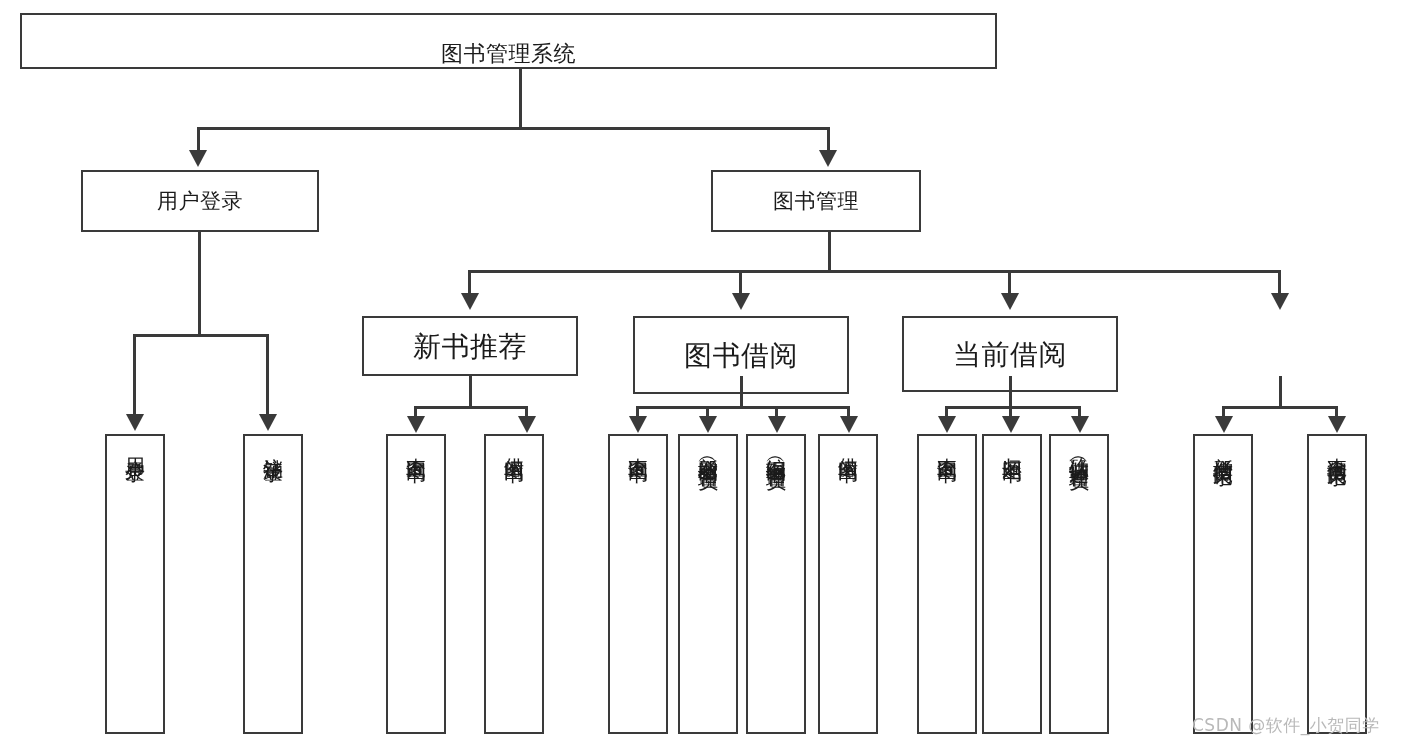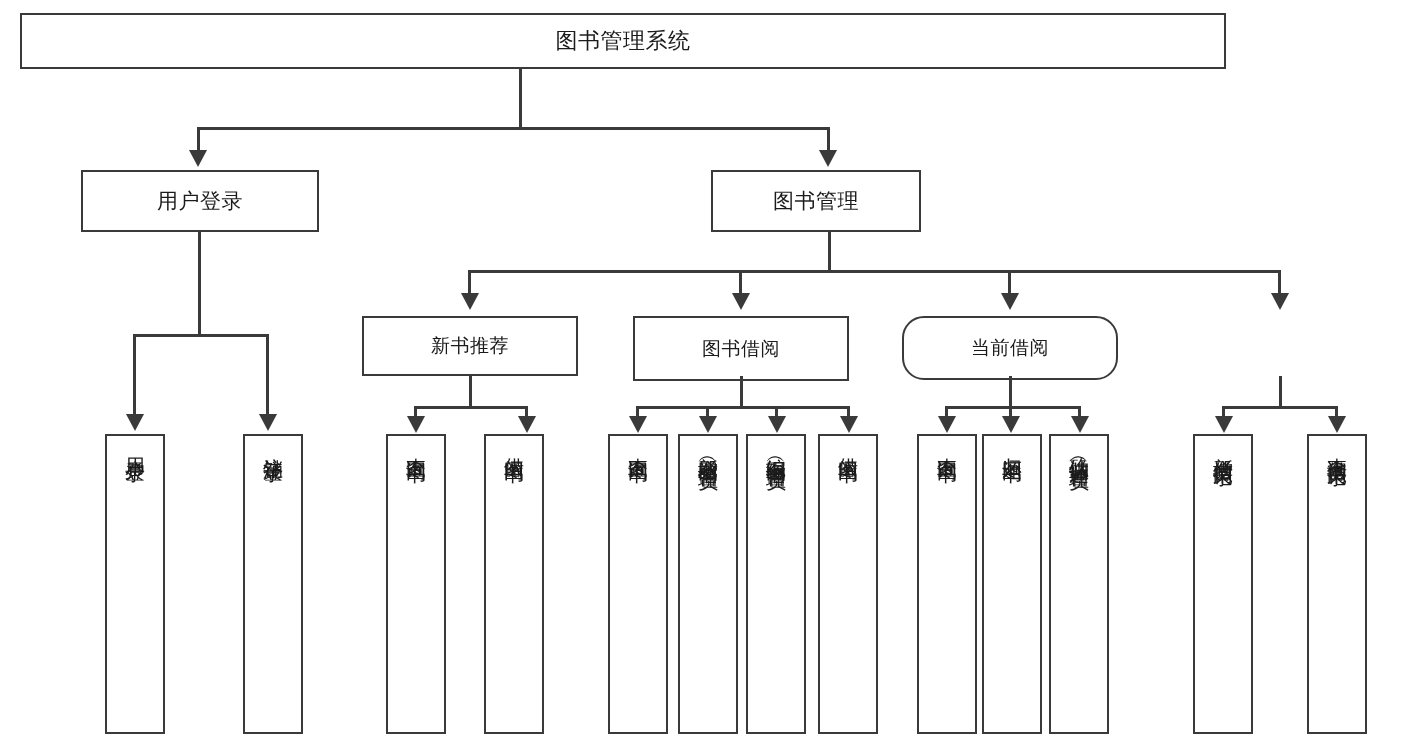--- a/index.html
+++ b/index.html
@@ -45,21 +45,21 @@
     writing-mode: vertical-rl;
     text-orientation: upright;
     font-size: 20px;
     line-height: 1.45;
     letter-spacing: 2px;
     white-space: normal;
     display: block;
   }
   .node.root .lbl { font-size: 22px; }
   .node.lvl2 .lbl { font-size: 21px; }
-  .node.lvl3 .lbl { font-size: 19px; font-family: Liberation Serif, serif; }
+  .node.lvl3 .lbl { font-size: 28px; font-family: Liberation Serif, serif; }
 
   .conn {
     position: absolute;
     background: #3a3a3a;
   }
   .vline { width: 3px; }
   .hline { height: 3px; }
 
   .arrow {
     position: absolute;
@@ -76,21 +76,21 @@
     color: #b9b9b9;
     white-space: nowrap;
     letter-spacing: 0.5px;
   }
 </style>
 </head>
 <body>
 
 <div id="canvas">
 
-  <div class="node root" style="left:20px; top:13px; width:1206px; height:56px;">
+  <div class="node root" style="left:20px; top:13px; width:977px; height:56px;align-items:flex-end;">
     <span class="lbl">图书管理系统</span>
   </div>
 
   <div class="conn vline" style="left:519px; top:69px; width:3px; height:60px;"></div>
 
   <div class="conn hline" style="left:197px; top:127px; width:632px; height:3px;"></div>
 
   <div class="conn vline" style="left:197px; top:127px; width:3px; height:25px;"></div>
   <div class="arrow" style="left:189px; top:150px;"></div>
   <div class="conn vline" style="left:827px; top:127px; width:3px; height:25px;"></div>
@@ -122,24 +122,24 @@
 
   <div class="conn vline" style="left:1008px; top:270px; width:3px; height:25px;"></div>
   <div class="arrow" style="left:1001px; top:293px;"></div>
 
   <div class="conn vline" style="left:1278px; top:270px; width:3px; height:25px;"></div>
   <div class="arrow" style="left:1271px; top:293px;"></div>
 
   <div class="node lvl3" style="left:362px; top:316px; width:216px; height:60px;">
     <span class="lbl">新书推荐</span>
   </div>
-  <div class="node lvl3" style="left:633px; top:316px; width:216px; height:65px;">
+  <div class="node lvl3" style="left:633px; top:316px; width:216px; height:78px;">
     <span class="lbl">图书借阅</span>
   </div>
-  <div class="node lvl3" style="left:902px; top:316px; width:216px; height:64px;border-radius:22px;">
+  <div class="node lvl3" style="left:902px; top:316px; width:216px; height:76px;">
     <span class="lbl">当前借阅</span>
   </div>
 
   <div class="conn vline" style="left:469px; top:376px; width:3px; height:32px;"></div>
   <div class="conn hline" style="left:414px; top:406px; width:114px; height:3px;"></div>
   <div class="conn vline" style="left:414px; top:406px; width:3px; height:13px;"></div>
   <div class="arrow" style="left:407px; top:416px;"></div>
   <div class="conn vline" style="left:525px; top:406px; width:3px; height:13px;"></div>
   <div class="arrow" style="left:518px; top:416px;"></div>
 
@@ -207,14 +207,15 @@
     <span class="lbl">确认归还（管理员）</span>
   </div>
 
   <div class="node leaf" style="left:1193px; top:434px; width:60px; height:300px;">
     <span class="lbl">新增借阅记录</span>
   </div>
   <div class="node leaf" style="left:1307px; top:434px; width:60px; height:300px;">
     <span class="lbl">查询借阅记录</span>
   </div>
 
+  <div class="watermark" style="left:1192px; top:714px;">CSDN @软件_小贺同学</div>
 
 </div>
 
 </body></html>

